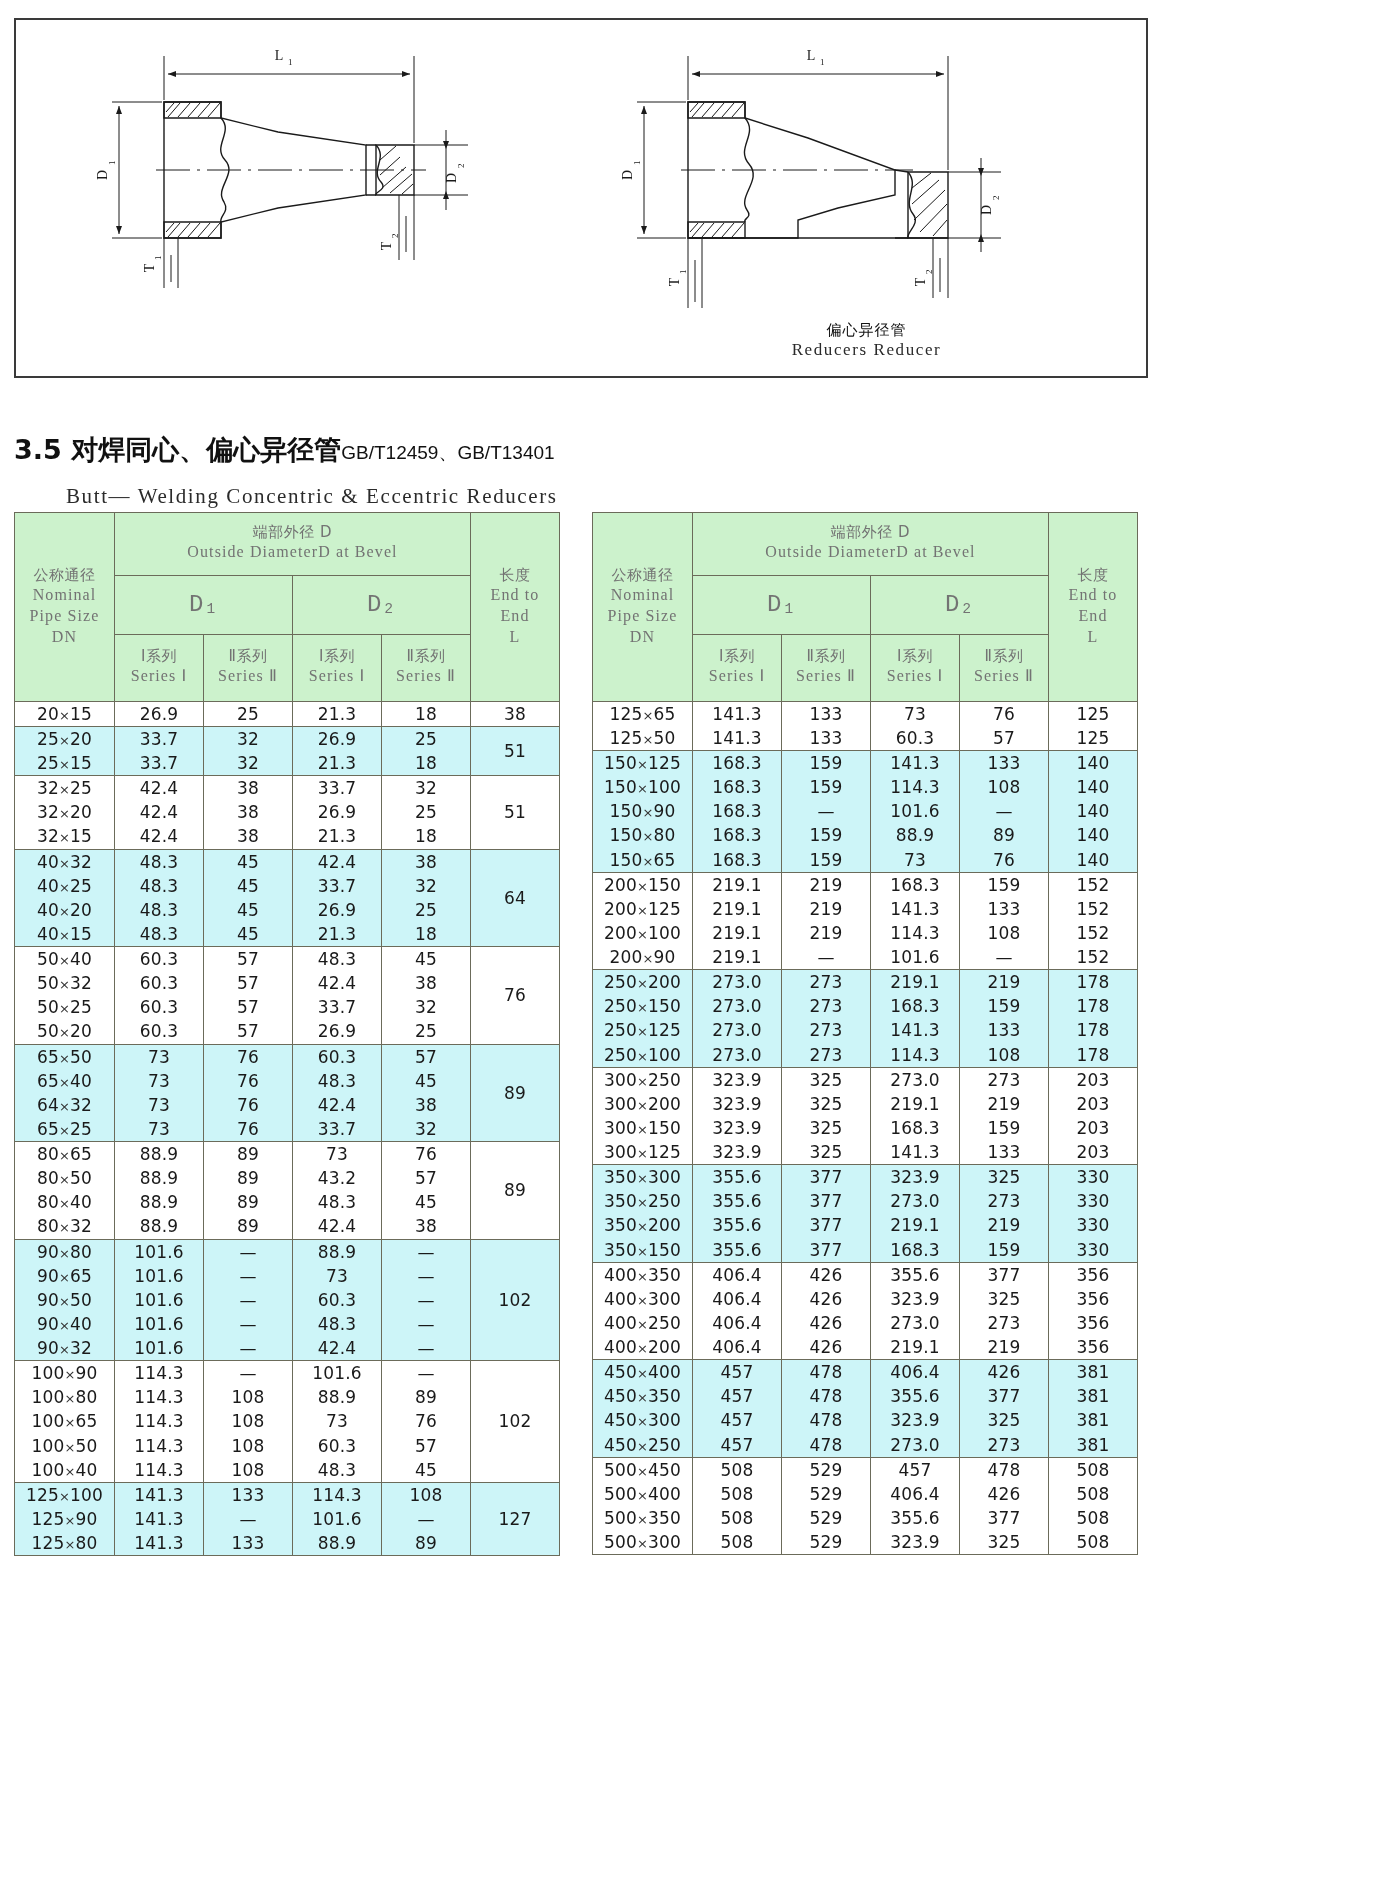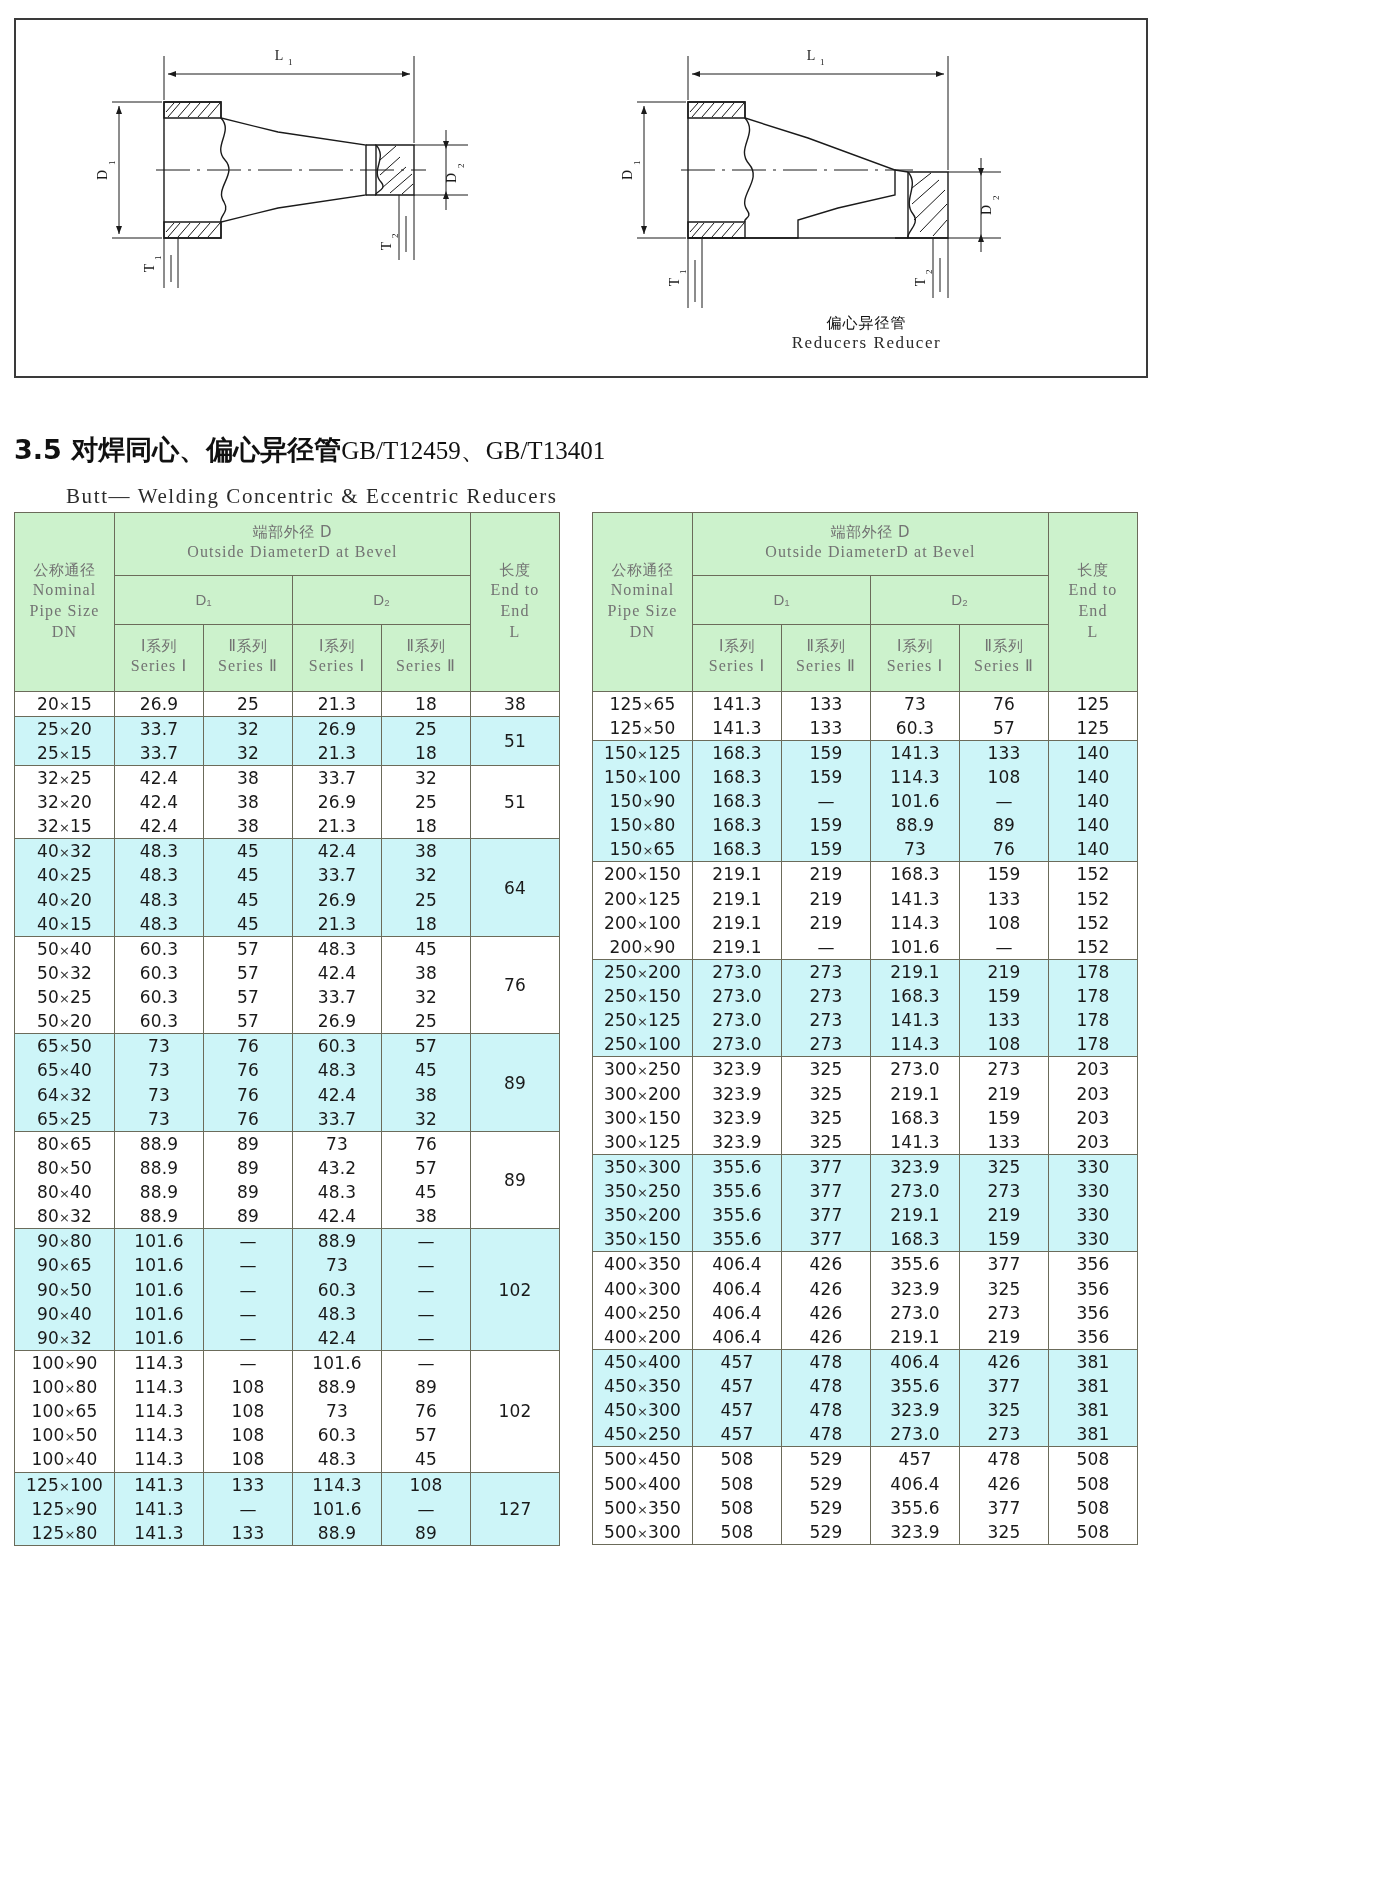--- a/index.html
+++ b/index.html
@@ -54,23 +54,23 @@
   }
   .sec-head .line1 {
     font-family: "DejaVu Sans", sans-serif;
     font-size: 27px;
     font-weight: 700;
     color: #111;
     white-space: nowrap;
     letter-spacing: 0px;
   }
   .sec-head .line1 .std {
-    font-family: Liberation Serif, serif;
+    font-family: Liberation Sans, sans-serif;
     font-weight: 400;
-    font-size: 25px;
+    font-size: 19px;
   }
   .sec-head .line2 {
     font-family: "Liberation Serif", serif;
     font-size: 21px;
     letter-spacing: 1.6px;
     color: #2b2b2b;
     margin-top: 16px;
     margin-left: 52px;
     white-space: nowrap;
   }
@@ -105,22 +105,22 @@
     line-height: 1.25;
   }
   .th-en {
     font-family: "Liberation Serif", serif;
     font-size: 16px;
     letter-spacing: 1.1px;
     display: block;
     line-height: 1.3;
   }
   .th-sym {
-    font-family: Liberation Sans, sans-serif;
-    font-size: 15px;
+    font-family: Liberation Mono, monospace;
+    font-size: 24px;
     display: inline-block;
   }
   .th-stack { line-height: 1.28; padding: 3px 1px; }
 
   
   td.group {
     font-family: "DejaVu Sans", sans-serif;
     font-size: 17px;
     letter-spacing: 0.2px;
     padding: 4px 0 5px 0;
@@ -295,21 +295,21 @@
           <text x="49" y="155" text-anchor="middle" transform="rotate(-90 49 155)">D</text>
           <text x="57" y="145" font-size="9" transform="rotate(-90 57 145)">1</text>
           <text x="408" y="190" text-anchor="middle" transform="rotate(-90 408 190)">D</text>
           <text x="416" y="180" font-size="9" transform="rotate(-90 416 180)">2</text>
           <text x="96" y="262" text-anchor="middle" transform="rotate(-90 96 262)">T</text>
           <text x="103" y="254" font-size="9" transform="rotate(-90 103 254)">1</text>
           <text x="342" y="262" text-anchor="middle" transform="rotate(-90 342 262)">T</text>
           <text x="349" y="254" font-size="9" transform="rotate(-90 349 254)">2</text>
         </g>
       </svg>
-      <div class="fig-caption" style="top:295px;">
+      <div class="fig-caption" style="top:302px;">
         <div class="cn">偏心异径管</div>
         <div class="en">Reducers Reducer</div>
       </div>
     </div>
   </div>
 
   <div class="sec-head">
     <div class="line1"><span>3.5</span><span>&nbsp;</span><span>对焊同心、偏心异径管</span><span class="std">GB/T12459、GB/T13401</span></div>
     <div class="line2">Butt— Welding   Concentric &amp; Eccentric  Reducers</div>
   </div>

